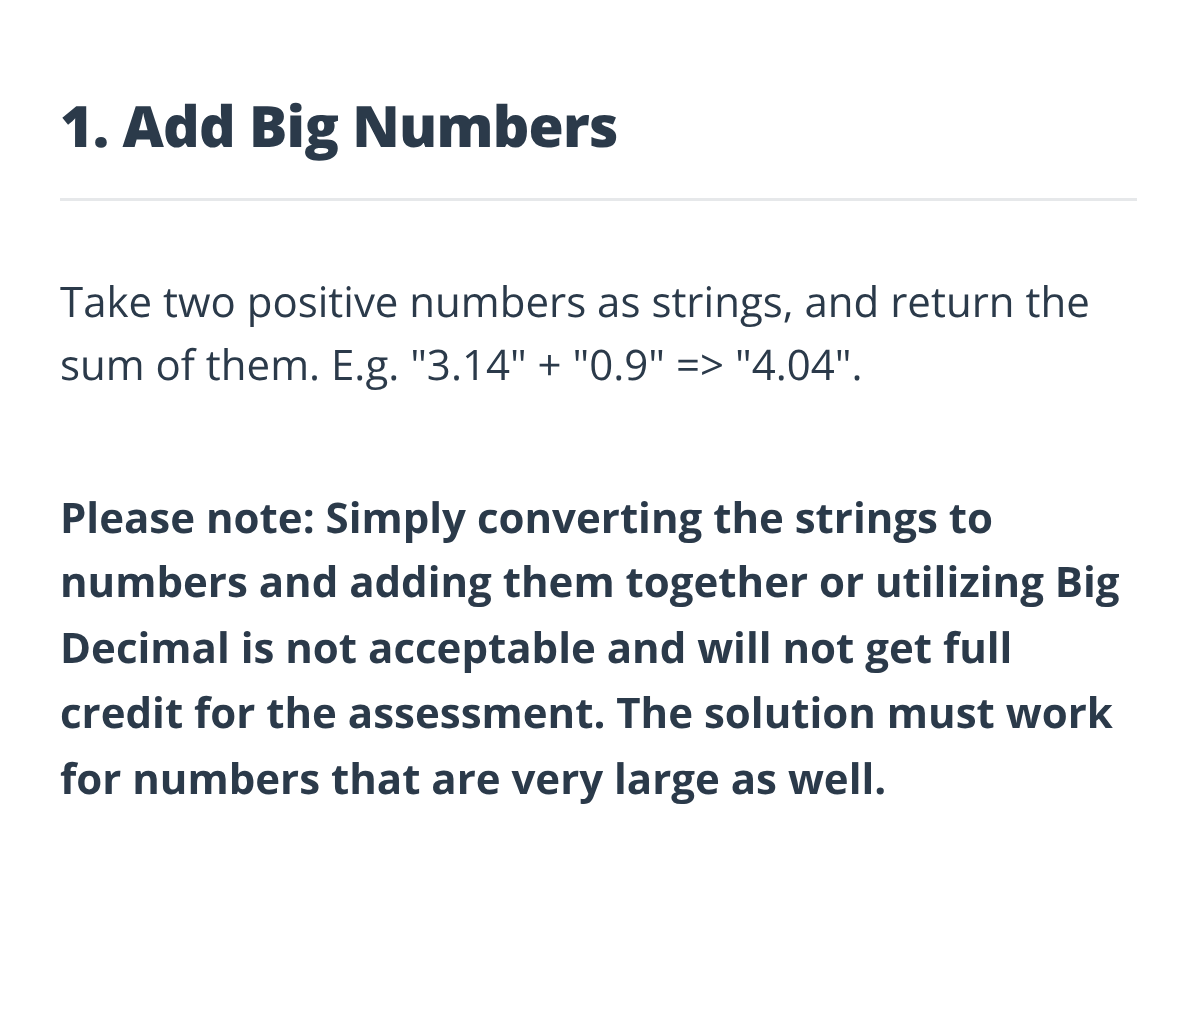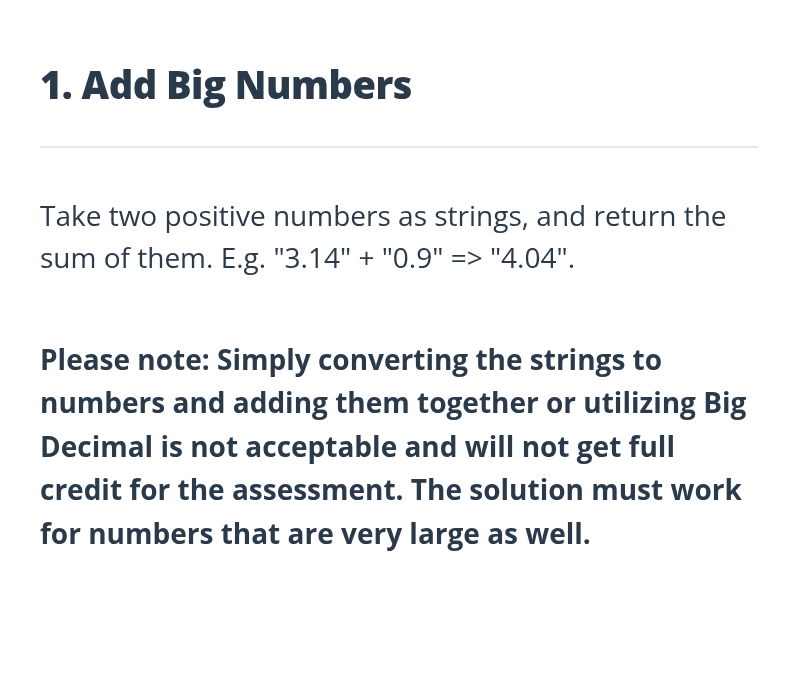--- a/index.html
+++ b/index.html
@@ -13,21 +13,21 @@
       width: 798px;
       height: 678px;
       padding: 40px;
       color: #2b3a4a;
     }
     .heading {
       font-size: 38px;
       font-weight: 800;
       color: #2b3a4a;
       margin-top: 18px;
-      margin-bottom: 36px;
+      margin-bottom: 22px;
       letter-spacing: -0.5px;
     }
     .divider {
       border: none;
       border-top: 2px solid #e6e8ea;
       margin-bottom: 46px;
     }
     .description {
       font-size: 28px;
       font-weight: 400;

